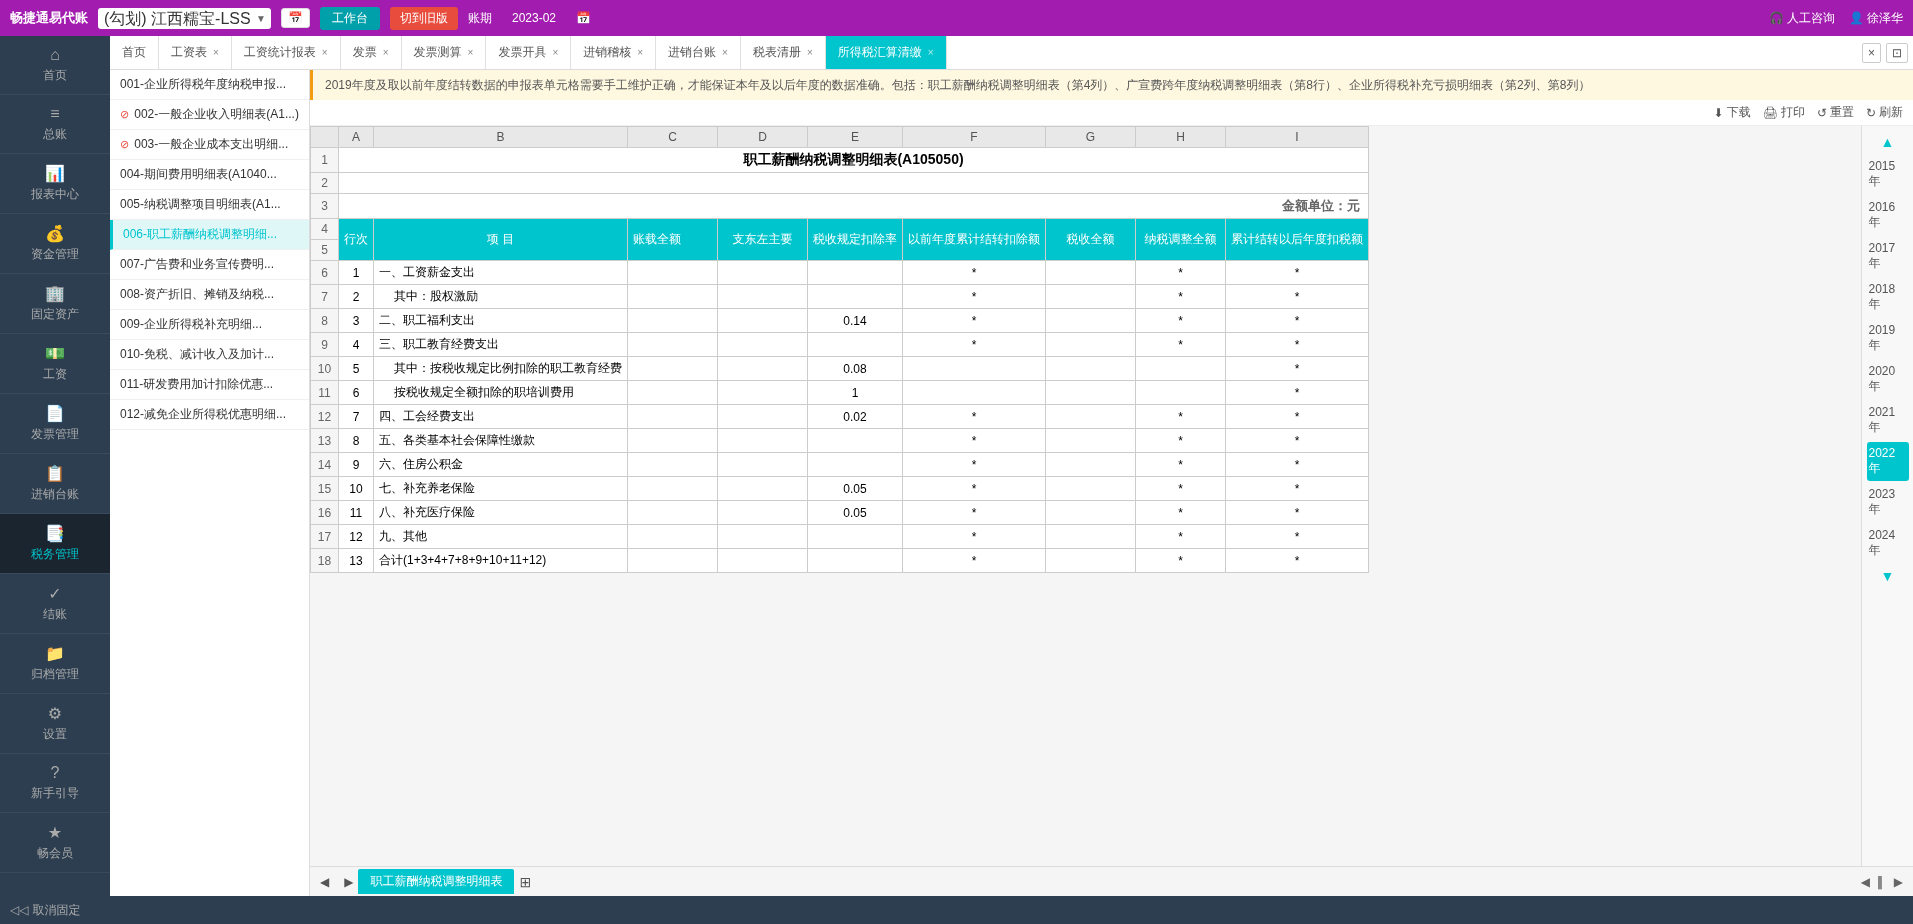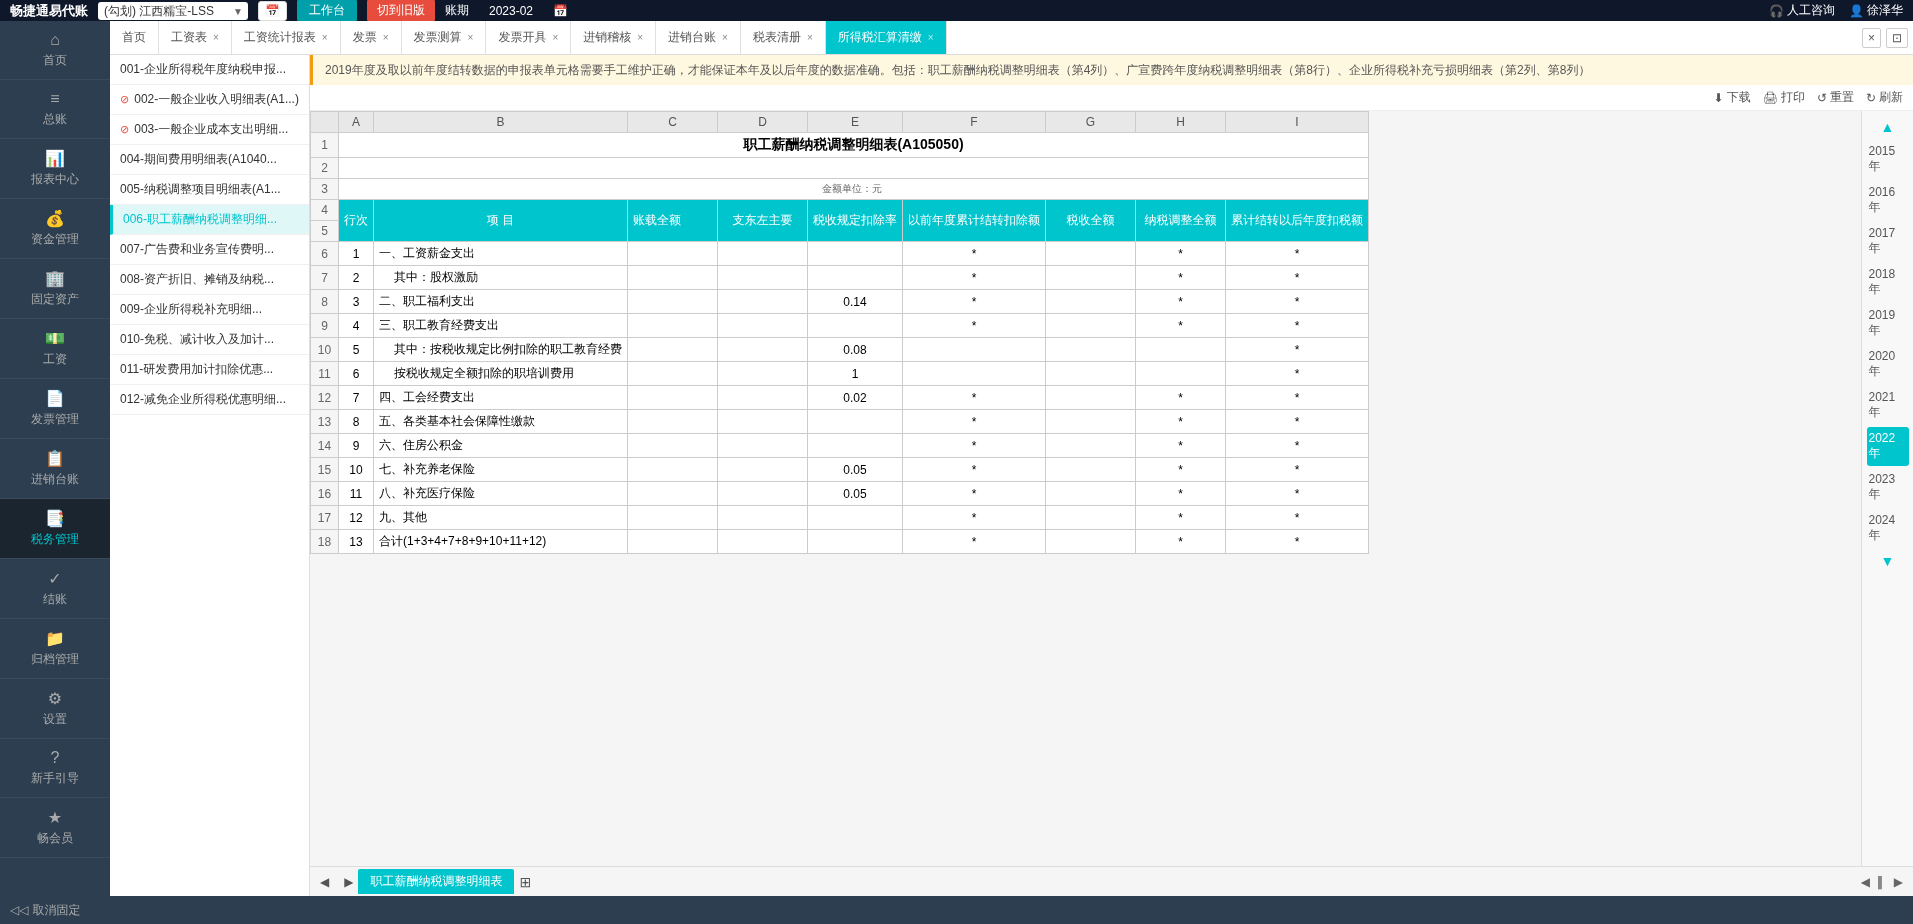--- a/index.html
+++ b/index.html
@@ -2,24 +2,24 @@
 <html><head>
   <meta charset="utf-8">
   <style>
     * { box-sizing: border-box; margin: 0; padding: 0; }
     body { font-family: 'Microsoft YaHei', Arial, sans-serif; font-size: 12px; background: #f0f2f5; overflow: hidden; }
 
     
     .app-shell { display: flex; flex-direction: column; height: 924px; width: 1913px; }
 
     
-    .top-bar { height: 21px; background: #0f172a; display: flex; align-items: center; padding: 0 10px; justify-content: space-between; flex-shrink: 0; }
+    .top-bar { height: 36px; background: #a21caf; display: flex; align-items: center; padding: 0 10px; justify-content: space-between; flex-shrink: 0; }
     .top-bar-left { display: flex; align-items: center; gap: 10px; }
     .app-logo { color: white; font-size: 13px; font-weight: bold; white-space: nowrap; }
-    .company-select { background: white; border: none; border-radius: 3px; padding: 2px 20px 2px 6px; font-size: 12px; color: #333; min-width: 150px; appearance: none; cursor: pointer; }
+    .company-select { background: white; border: none; border-radius: 3px; padding: 2px 20px 2px 6px; font-size: 16px; color: #333; min-width: 150px; appearance: none; cursor: pointer; }
     .company-wrap { position: relative; display: inline-block; }
     .company-wrap::after { content: '▼'; position: absolute; right: 5px; top: 50%; transform: translateY(-50%); font-size: 10px; color: #666; pointer-events: none; }
     .icon-btn { background: white; border: 1px solid #ddd; border-radius: 3px; padding: 2px 6px; cursor: pointer; font-size: 12px; color: #333; }
     .work-bench-btn { background: #00a0aa; border: none; border-radius: 3px; padding: 3px 12px; color: white; font-size: 12px; cursor: pointer; }
     .old-btn { background: #e74c3c; border: none; border-radius: 3px; padding: 3px 10px; color: white; font-size: 12px; cursor: pointer; }
     .period-info { color: white; font-size: 12px; display: flex; align-items: center; gap: 20px; }
     .top-bar-right { display: flex; align-items: center; gap: 14px; }
     .top-right-item { color: white; font-size: 12px; cursor: pointer; display: flex; align-items: center; gap: 3px; }
 
     
@@ -333,21 +333,21 @@
                     <td class="row-num">1</td>
                     <td colspan="9" style="text-align:center; font-size:14px; font-weight:bold; background:white;">职工薪酬纳税调整明细表(A105050)</td>
                   </tr>
                   <tr>
                     <td class="row-num">2</td>
                     <td colspan="9" style="background:white;"></td>
                   </tr>
 
                   <tr>
                     <td class="row-num">3</td>
-                    <td colspan="9" style="font-size:10px; color:#666; background:white; padding-right:8px;">金额单位：元</td>
+                    <td colspan="9" style="text-align:right; font-size:13px; color:#666; background:white; padding-right:8px;font-weight:bold;">金额单位：元</td>
                   </tr>
 
                   <tr>
                     <td class="row-num">4</td>
                     <th style="background:#00c5cd;color:white;text-align:center;" rowspan="2">行次</th>
                     <th style="background:#00c5cd;color:white;text-align:center;margin-top:46px;" rowspan="2">项 目</th>
                     <th style="background:#00c5cd;color:white;text-align:left;" rowspan="2">账载全额</th>
                     <th style="background:#00c5cd;color:white;text-align:center;" rowspan="2">支东左主要</th>
                     <th style="background:#00c5cd;color:white;text-align:center;" rowspan="2">税收规定扣除率</th>
                     <th style="background:#00c5cd;color:white;text-align:center;" rowspan="2">以前年度累计结转扣除额</th>

